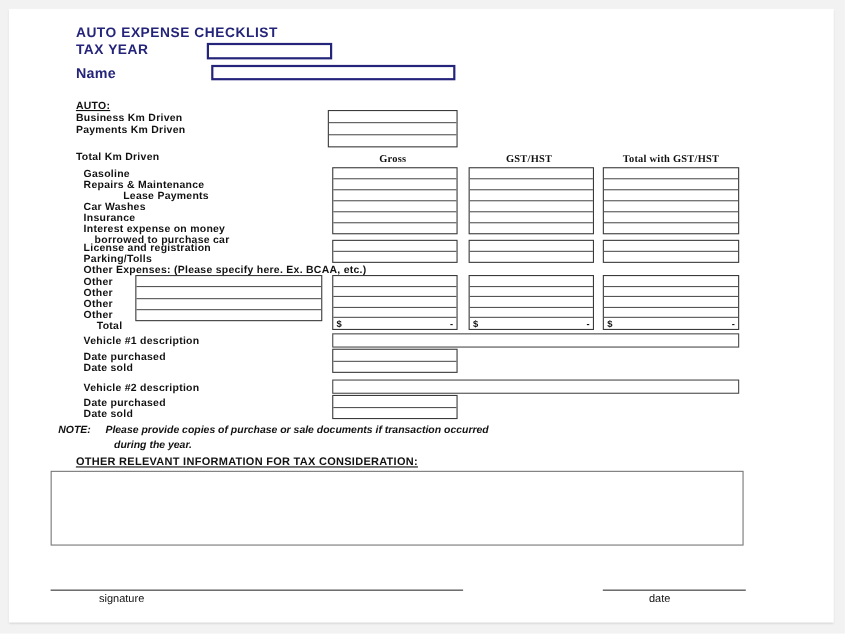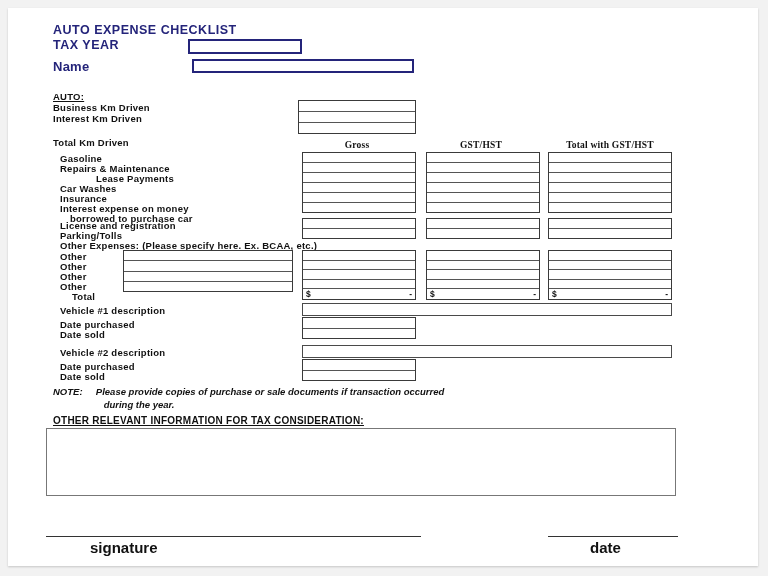--- a/index.html
+++ b/index.html
@@ -35,20 +35,21 @@
 
   
   .lbl {
     position: absolute;
     font-weight: bold;
     color: #111111;
     font-size: 9.5px;
     letter-spacing: 0.25px;
     white-space: nowrap;
     line-height: 11px;
+    margin-left: 16px;
   }
   .blue {
     color: #24247a;
   }
   .box {
     position: absolute;
     box-sizing: border-box;
     border: 1px solid #4a4a4a;
     background: #ffffff;
   }
@@ -112,22 +113,22 @@
   .certify {
     position: absolute;
     font-weight: bold;
     font-size: 10px;
     color: #111111;
     line-height: 14px;
     letter-spacing: 0.2px;
   }
   .siglabel {
     position: absolute;
-    font-weight: bold;
-    font-size: 15px;
+    font-weight: normal;
+    font-size: 10px;
     color: #111111;
   }
   .bigbox {
     position: absolute;
     box-sizing: border-box;
     border: 1px solid #777777;
     background: #ffffff;
   }
 </style>
 </head>
@@ -142,21 +143,21 @@
 
     <div class="bluebox" style="left:180px; top:31px; width:114px; height:15px;"></div>
 
     <div class="lbl blue" style="left:45px; top:53px; font-size:13px;">Name</div>
 
     <div class="bluebox" style="left:184px; top:51px; width:222px; height:14px;"></div>
 
     <div class="lbl underline" style="left:45px; top:83px;">AUTO:</div>
 
     <div class="lbl" style="left:45px; top:94px;">Business Km Driven</div>
-    <div class="lbl" style="left:45px; top:105px;">Interest Km Driven</div>
+    <div class="lbl" style="left:45px; top:105px;">Payments Km Driven</div>
     <div class="lbl" style="left:45px; top:129px;">Total Km Driven</div>
 
     <div class="grp" style="left:290px; top:92px; width:118px; height:34px;">
       <div class="cell"></div>
       <div class="cell"></div>
       <div class="cell"></div>
     </div>
 
     <div class="colhdr" style="left:290px; top:132px; width:118px;">Gross</div>
     <div class="colhdr" style="left:414px; top:132px; width:118px;">GST/HST</div>

